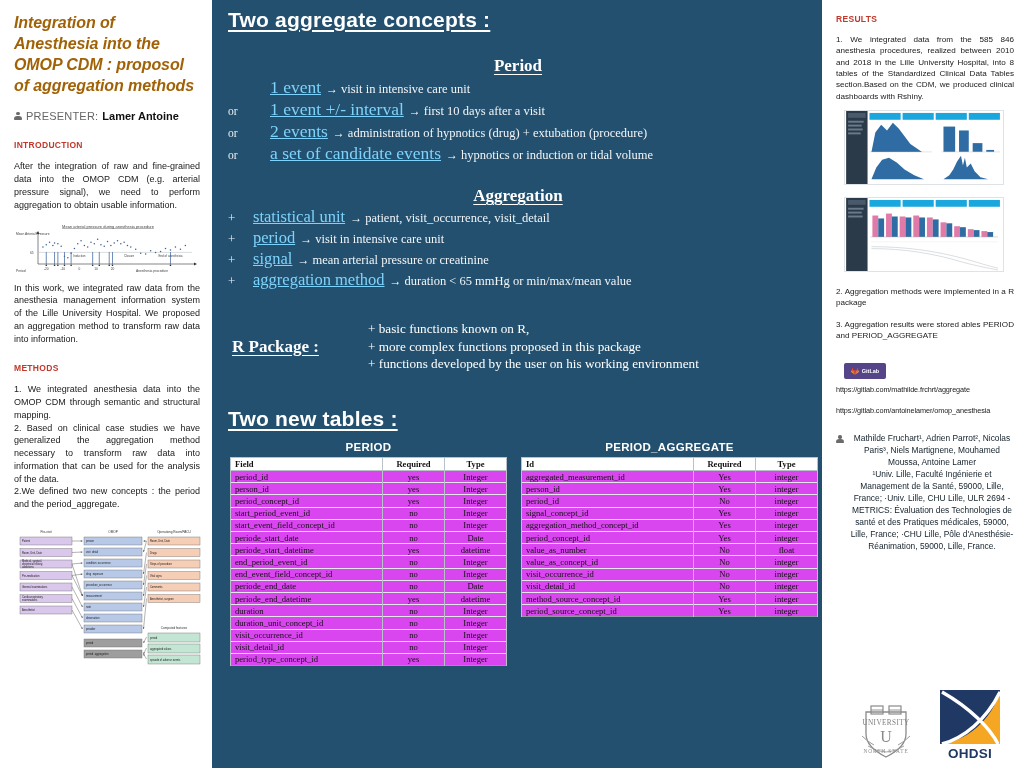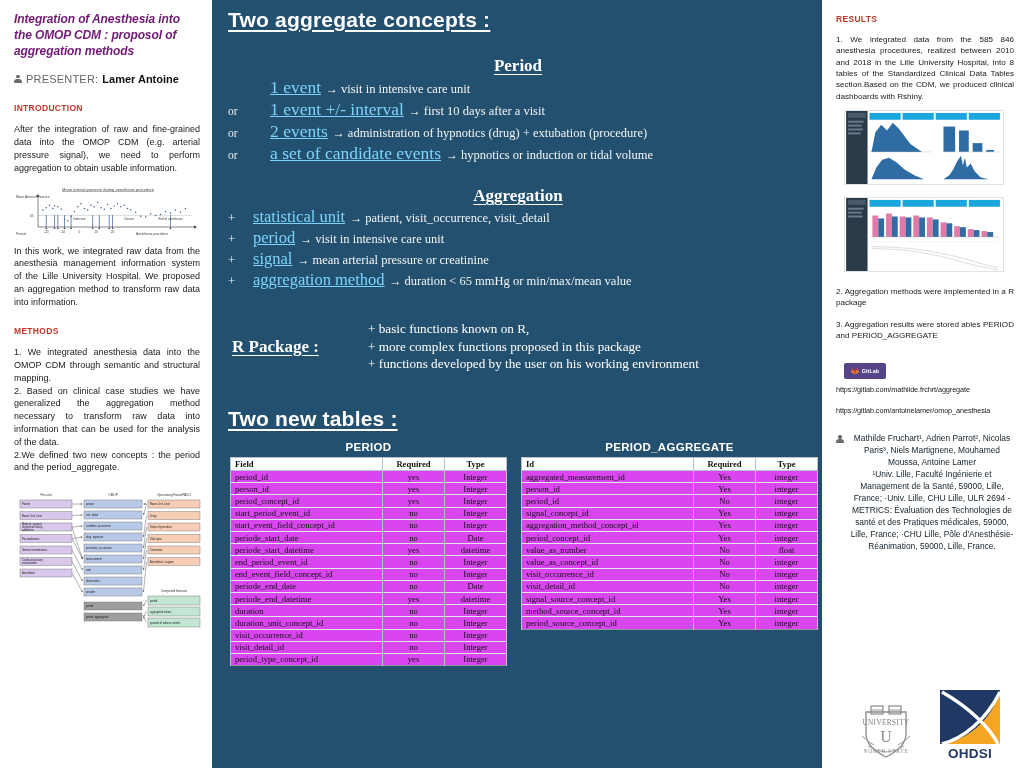--- a/index.html
+++ b/index.html
@@ -10,22 +10,22 @@
     overflow: hidden;
   }
   #poster { position: relative; width: 1024px; height: 768px; background: #fff; }
 
   
   #left-col {
     position: absolute; left: 0; top: 0; width: 212px; height: 768px;
     background: #ffffff; padding: 12px 12px 0 14px;
   }
   #poster-title {
-    font-size: 12px; font-weight: bold; font-style: italic;
-    line-height: 1.32; color: #701a75; letter-spacing: -0.1px;
+    font-size: 16px; font-weight: bold; font-style: italic;
+    line-height: 1.32; color: #a16207; letter-spacing: -0.1px;
   }
   #presenter-line {
     margin-top: 14px; font-size: 11px; color: #444;
     display: flex; align-items: center; gap: 4px;
   }
   #presenter-line .lbl { color: #666; letter-spacing: .2px; }
   #presenter-line .nm { color: #111; font-weight: bold; }
   .person-icon { width: 8px; height: 9px; position: relative; flex: none; }
   .person-icon .head {
     position: absolute; left: 2.2px; top: 0; width: 3.4px; height: 3.4px;
@@ -602,25 +602,20 @@
                 <td class="fld">visit_occurrence_id</td>
                 <td class="c req">No</td>
                 <td class="c typ">integer</td>
               </tr>
               <tr>
                 <td class="fld">visit_detail_id</td>
                 <td class="c req">No</td>
                 <td class="c typ">integer</td>
               </tr>
               <tr>
-                <td class="fld">signal_source_concept_id</td>
-                <td class="c req">Yes</td>
-                <td class="c typ">integer</td>
-              </tr>
-              <tr>
                 <td class="fld">method_source_concept_id</td>
                 <td class="c req">Yes</td>
                 <td class="c typ">integer</td>
               </tr>
               <tr>
                 <td class="fld">period_source_concept_id</td>
                 <td class="c req">Yes</td>
                 <td class="c typ">integer</td>
               </tr>
             </tbody>

